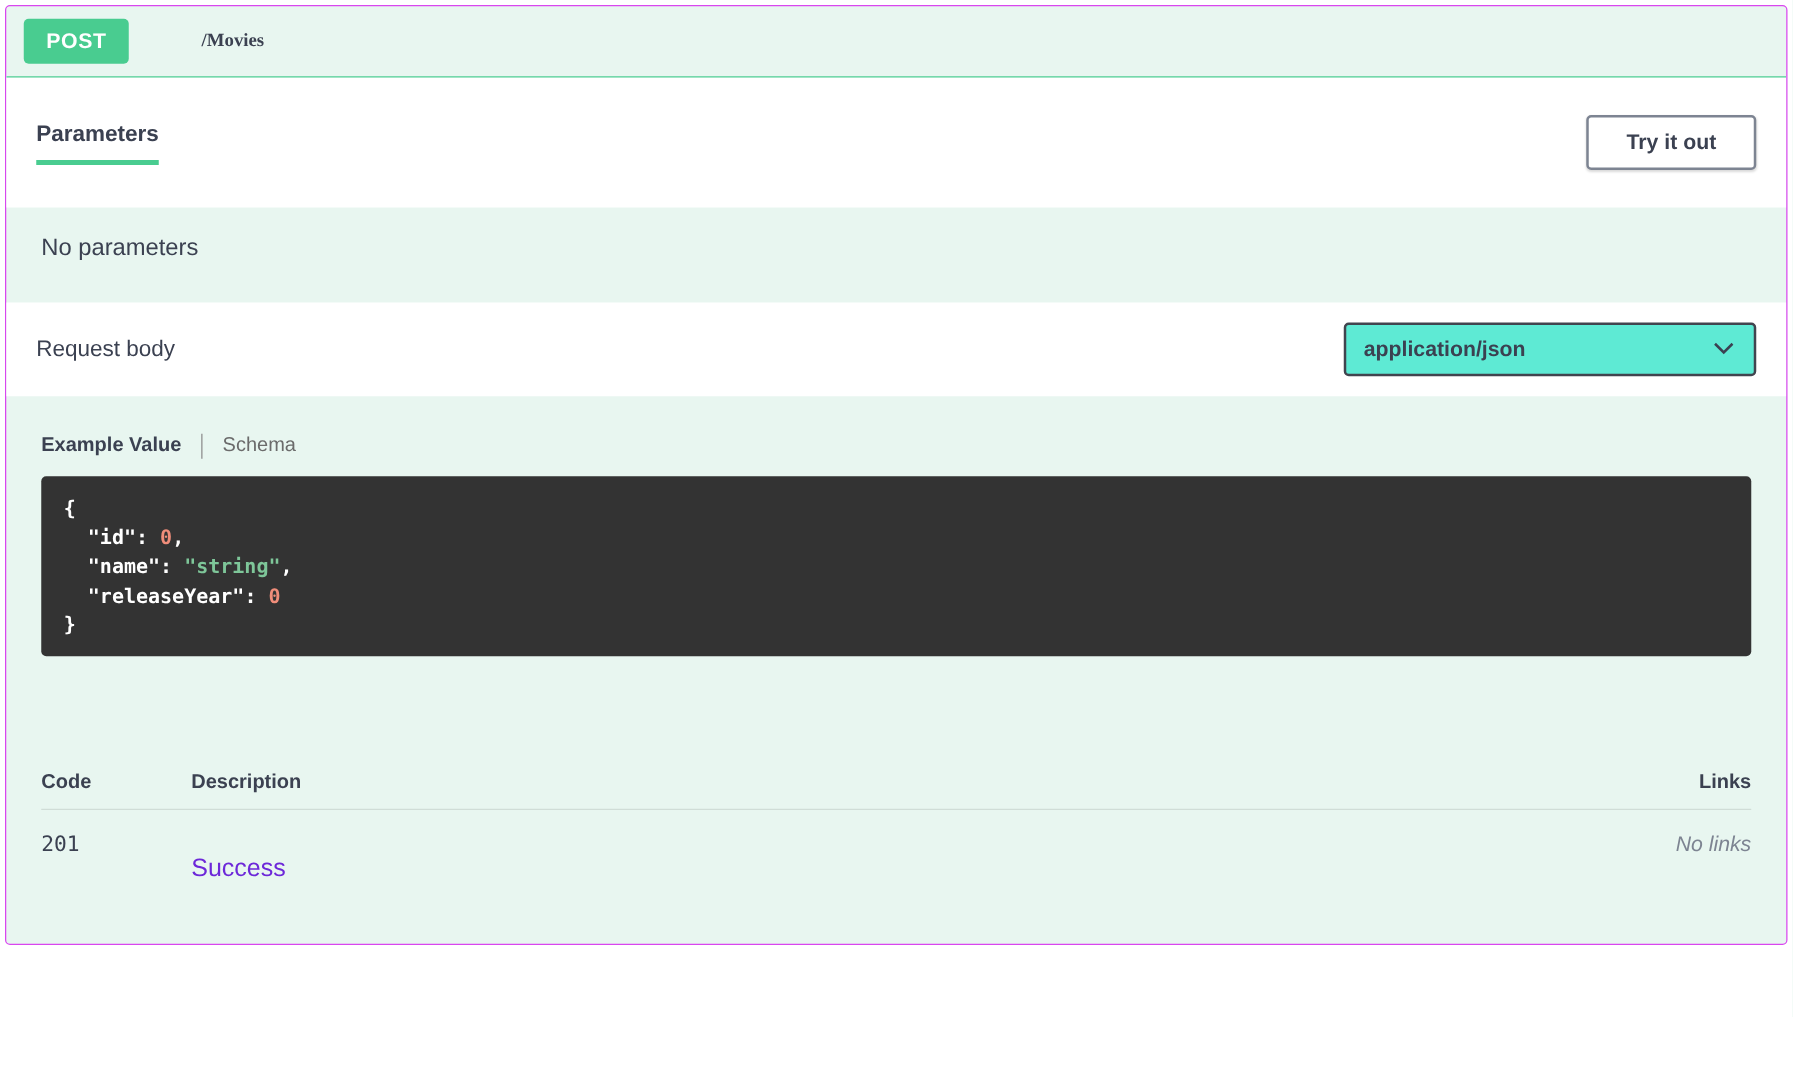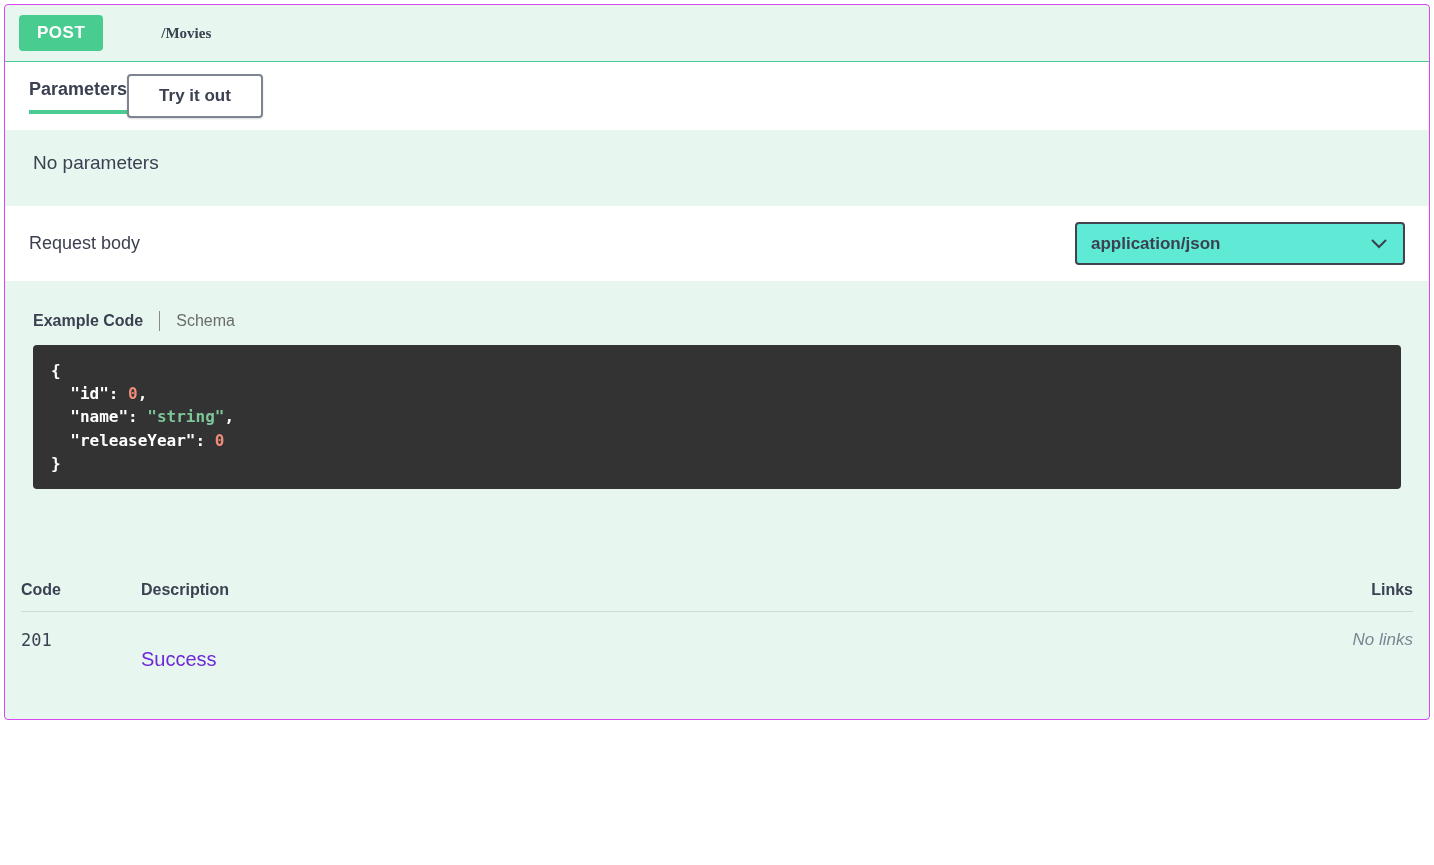--- a/index.html
+++ b/index.html
@@ -35,24 +35,24 @@
   }
   .path {
     font-family: Liberation Serif, serif;
     font-size: 15px;
     font-weight: 700;
     color: #3b4151;
     margin-left: 44px;
   }
   .section-bar {
     display: flex;
-    justify-content: flex-start;
-    align-items: center;
-    background: #fff;
-    padding: 12px 24px;
+    justify-content: space-between;
+    align-items: center;
+    background: #fff;
+    padding: 30px 24px;
     border-top: 1px solid #49cc90;
   }
   .tab-label {
     font-size: 18px;
     font-weight: 700;
     color: #3b4151;
     padding-bottom: 10px;
     border-bottom: 4px solid #49cc90;
   }
   .try-btn {
@@ -143,21 +143,21 @@
   .responses-bar {
     background: #fff;
     padding: 20px 28px;
   }
   .responses-label {
     font-size: 18px;
     font-weight: 700;
     color: #3b4151;
   }
   .responses-table {
-    padding: 20px 16px 40px;
+    padding: 20px 28px 40px;
     border-radius: 32px;
   }
   .rt-header {
     display: flex;
     padding: 12px 0;
     border-bottom: 1px solid rgba(0,0,0,0.1);
     font-size: 16px;
     font-weight: 700;
     color: #3b4151;
   }
@@ -218,21 +218,21 @@
       <span class="chevron">
         <svg width="16" height="10" viewBox="0 0 16 10">
             <path d="M1 1 L8 8 L15 1" stroke="#3b4151" stroke-width="2" fill="none"></path>
           </svg>
       </span>
     </div>
   </div>
 
   <div class="body-area">
     <div class="tabs-row">
-      <span class="ev-label">Example Code</span>
+      <span class="ev-label">Example Value</span>
       <span class="divider"></span>
       <span class="schema-label">Schema</span>
     </div>
     <pre class="code-block" id="code-block">{
   <span style="color:#ffffff">"id"</span>: <span style="color:#f08d7a">0</span>,
   <span style="color:#ffffff">"name"</span>: <span style="color:#7ec699">"string"</span>,
   <span style="color:#ffffff">"releaseYear"</span>: <span style="color:#f08d7a">0</span>
 }</pre>
   </div>
 

